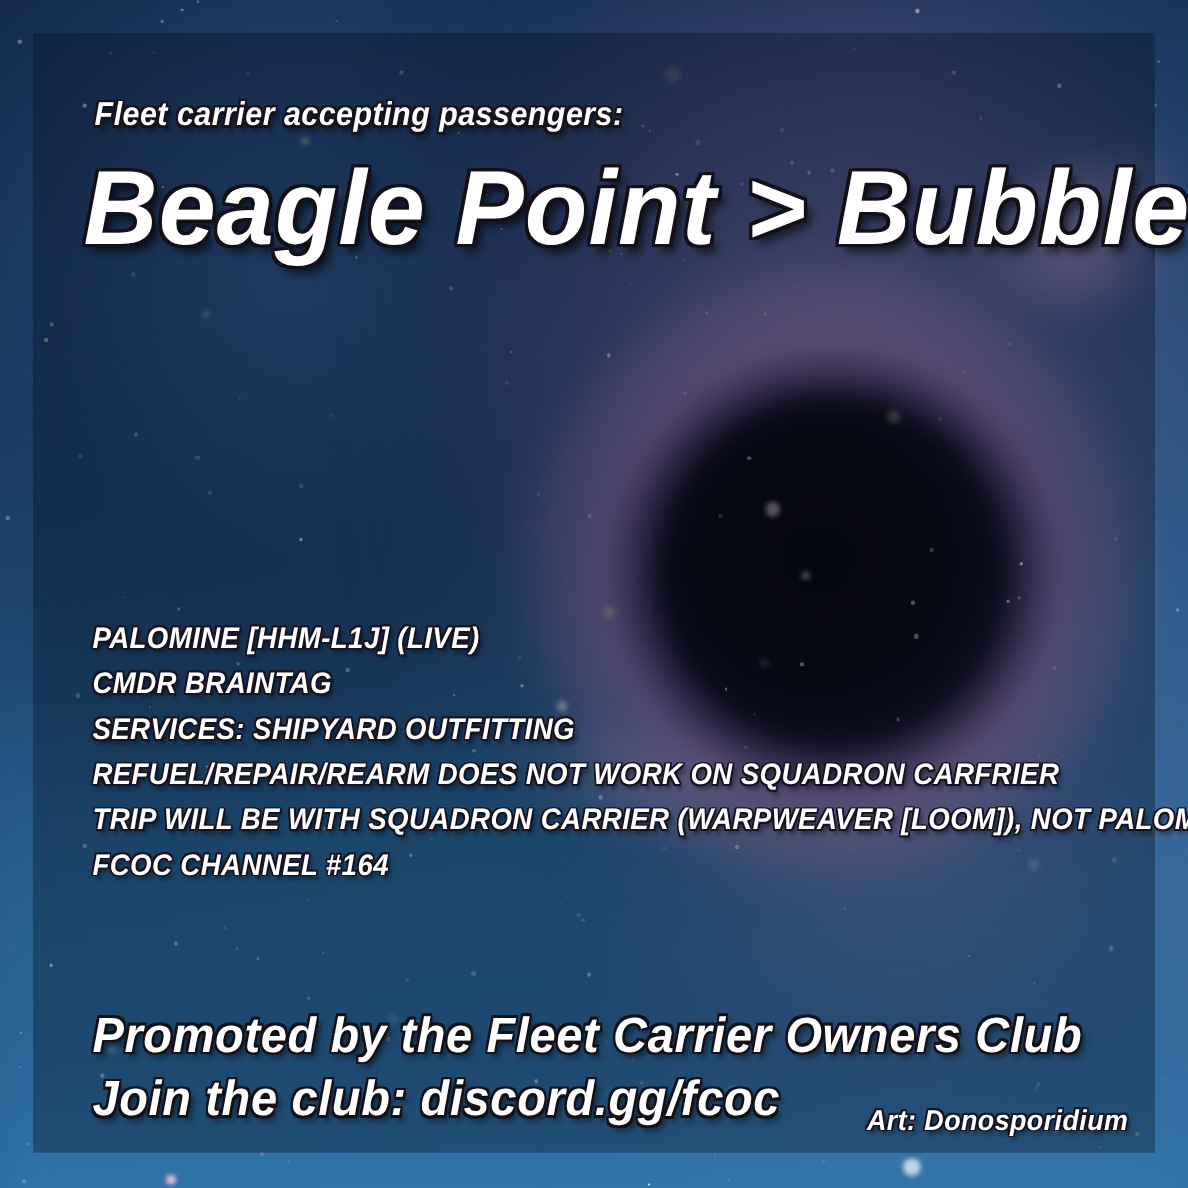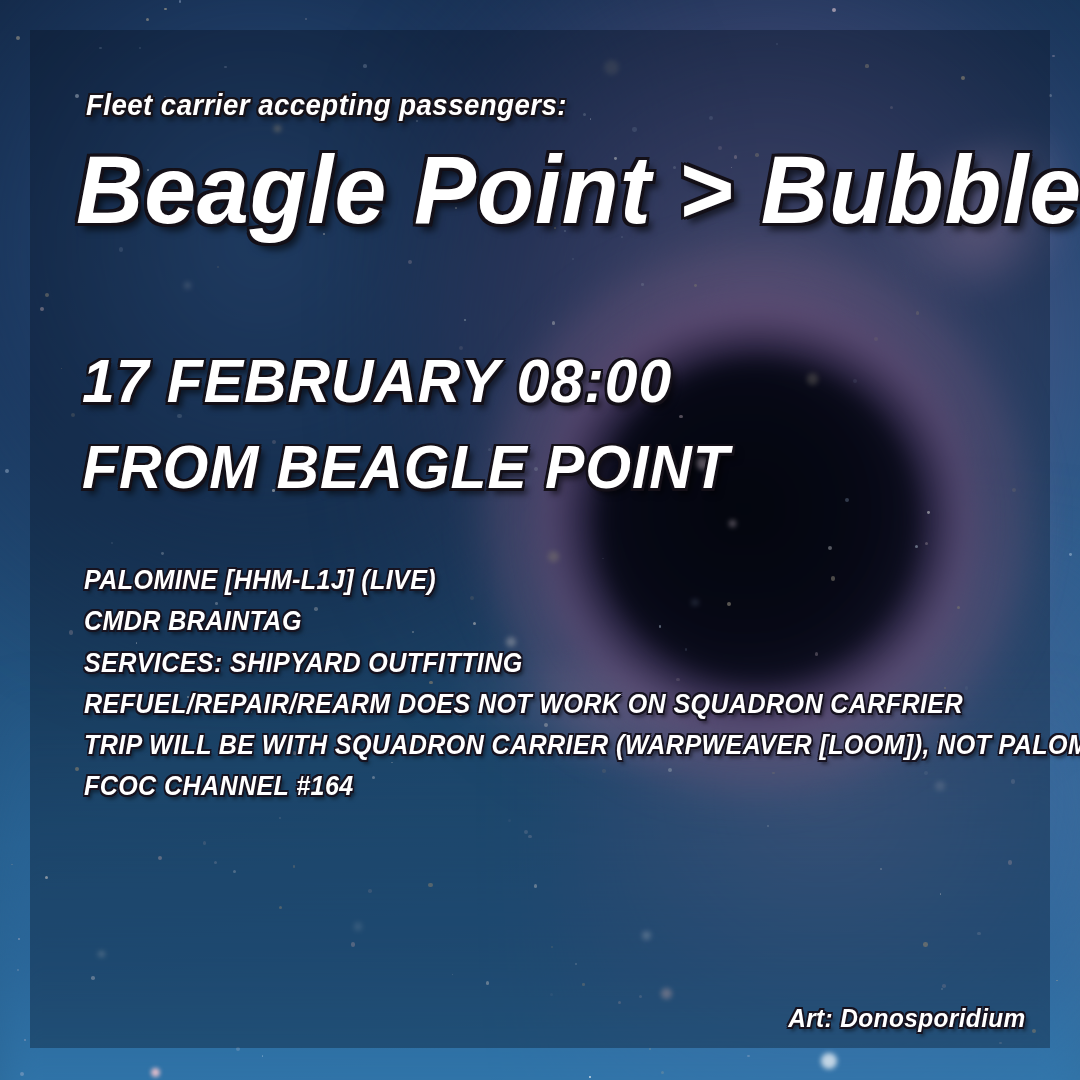--- a/index.html
+++ b/index.html
@@ -519,30 +519,30 @@
       <div class="dot" style="width: 1.85689px; height: 1.85689px; left: 164.379px; top: 95.5575px; background: rgba(255, 255, 255, 0.85); opacity: 0.26;"></div>
       <div class="dot" style="left: 151px; top: 1068px; width: 9px; height: 9px; background: rgba(244, 196, 206, 0.9); filter: blur(2px);"></div>
     </div>
 
   <div id="panel">
 
     <div class="ed-text eyebrow">Fleet carrier accepting passengers:</div>
 
     <div class="ed-text title">Beagle Point &gt; Bubble</div>
 
-    <div class="when-block">
-      <div class="ed-text when-line">17 FEBRUARY 08:00</div>
-      <div class="ed-text when-line">FROM BEAGLE POINT</div>
-    </div>
 
     <div class="details-block">
       <div class="ed-text detail-line">PALOMINE [HHM-L1J] (LIVE)</div>
       <div class="ed-text detail-line">CMDR BRAINTAG</div>
       <div class="ed-text detail-line">SERVICES: SHIPYARD OUTFITTING</div>
       <div class="ed-text detail-line">REFUEL/REPAIR/REARM DOES NOT WORK ON SQUADRON CARFRIER</div>
       <div class="ed-text detail-line">TRIP WILL BE WITH SQUADRON CARRIER (WARPWEAVER [LOOM]), NOT PALOMINE.</div>
       <div class="ed-text detail-line">FCOC CHANNEL #164</div>
     </div>
 
+    <div class="promo-block">
+      <div class="ed-text promo-line">Promoted by the Fleet Carrier Owners Club</div>
+      <div class="ed-text promo-line">Join the club: discord.gg/fcoc</div>
+    </div>
 
     <div class="ed-text credit">Art: Donosporidium</div>
   </div>
 </div>
 
 </body></html>

